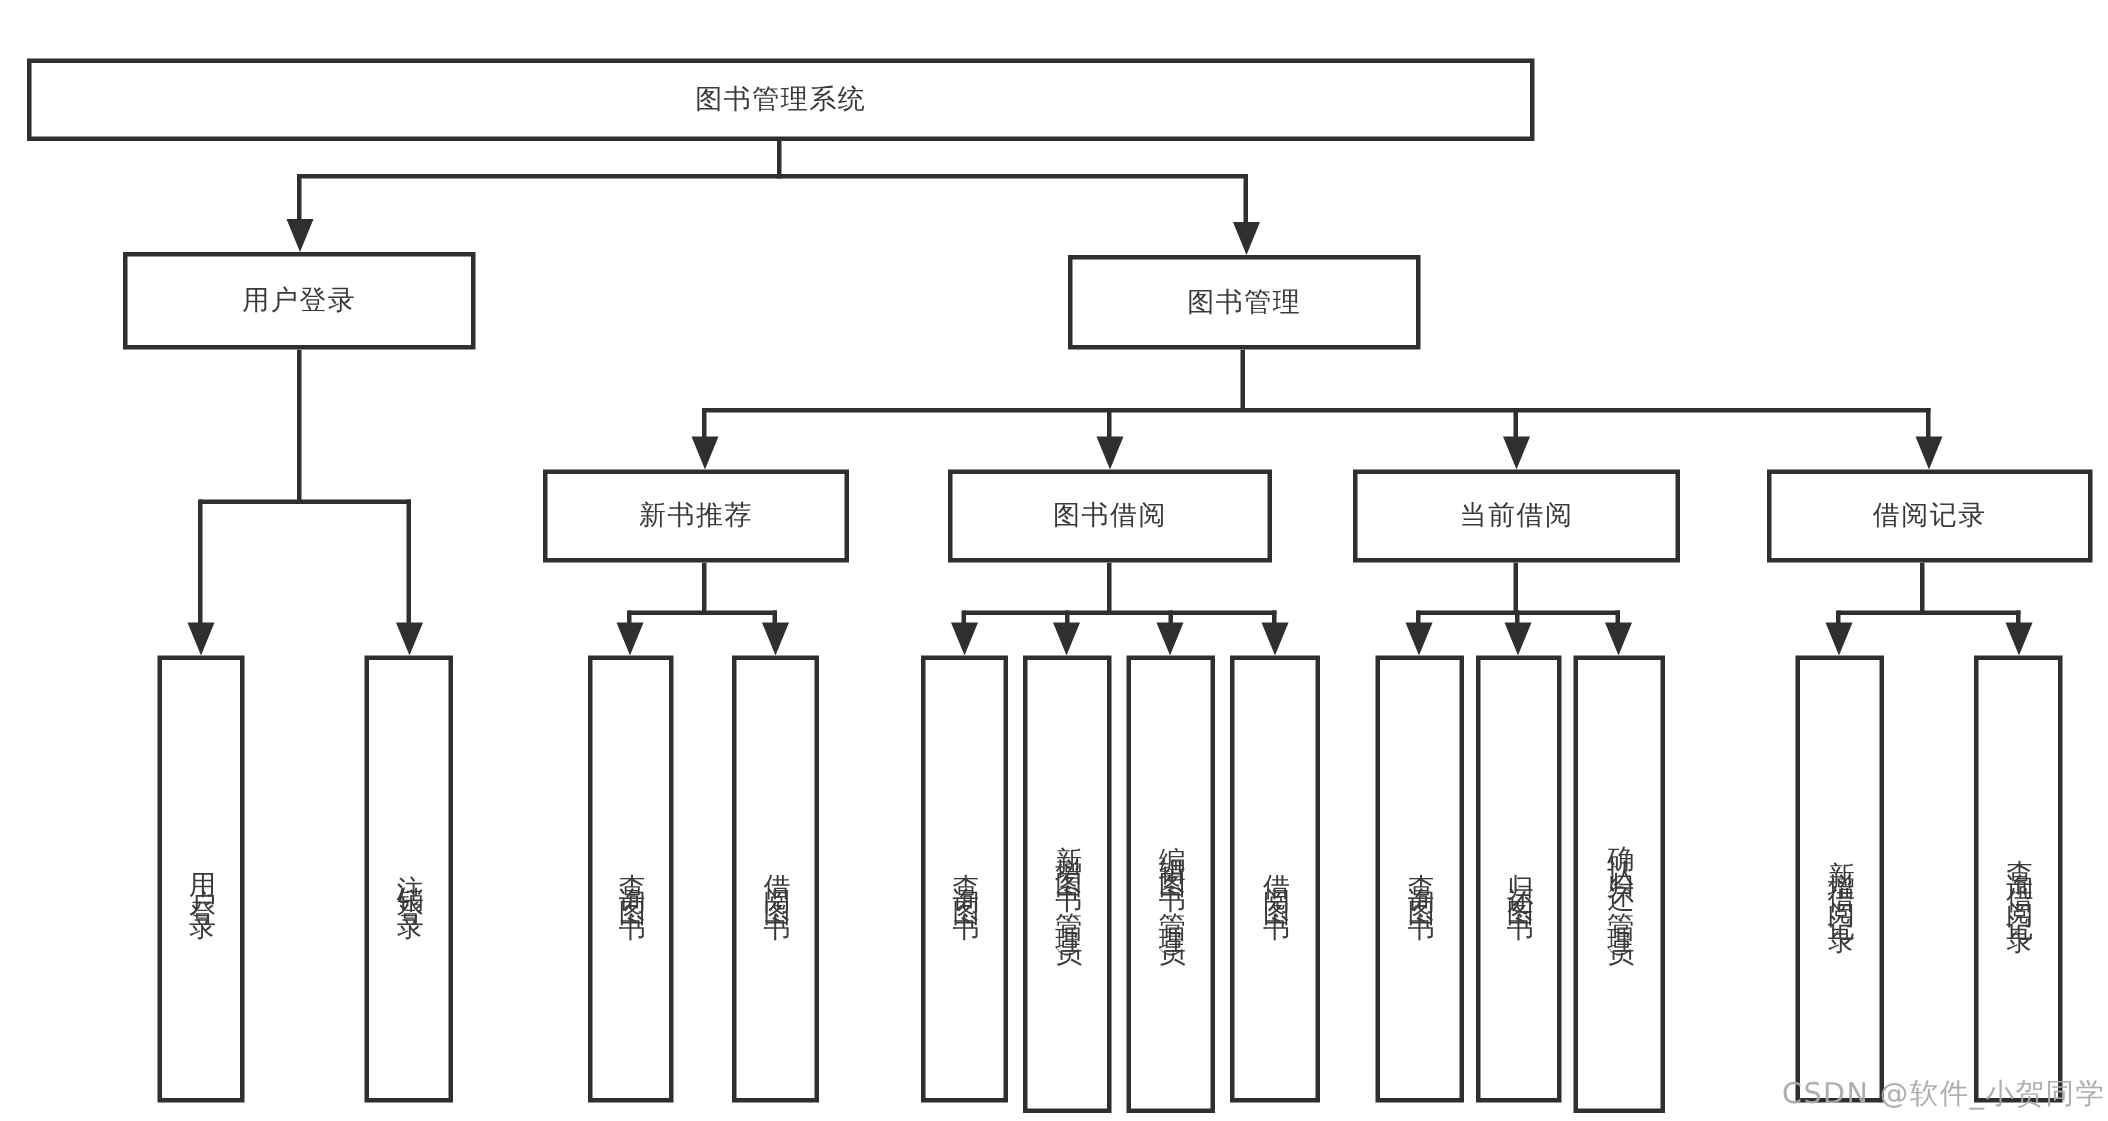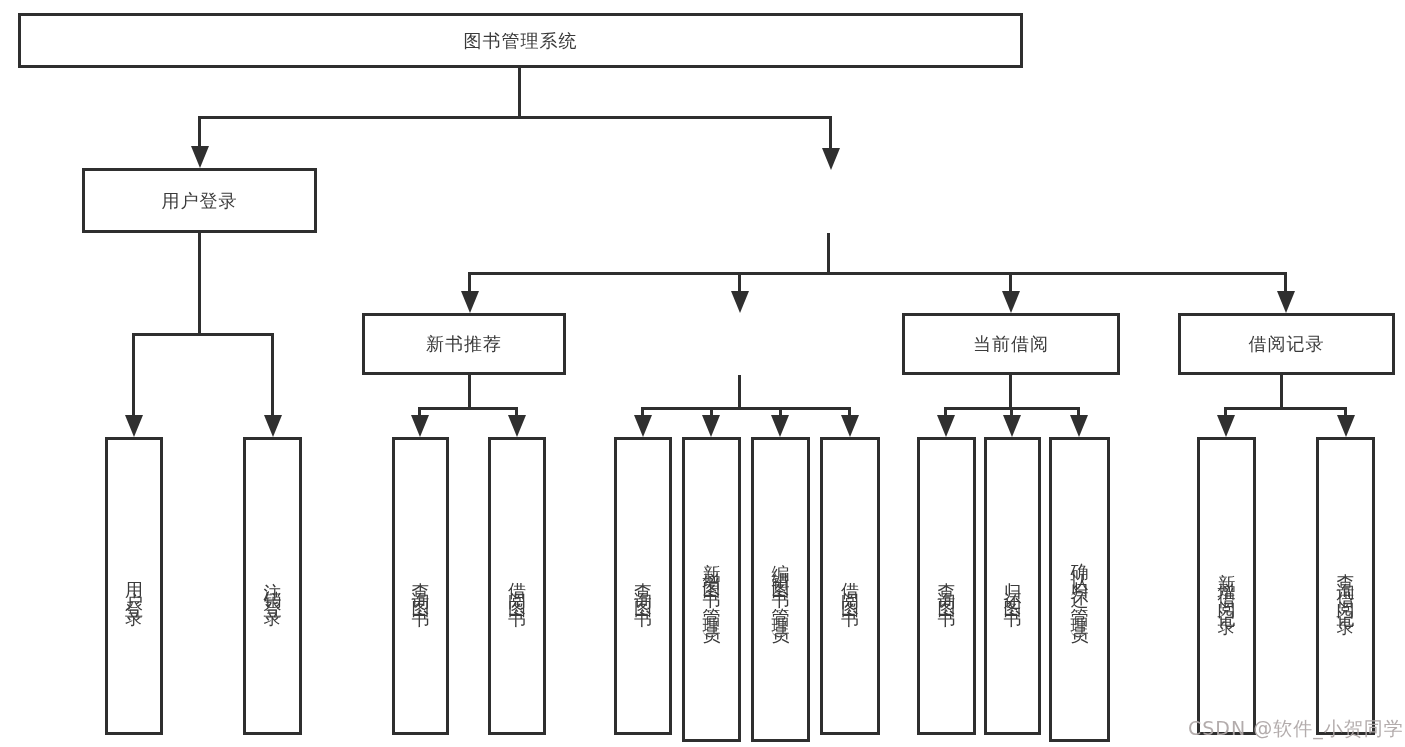--- a/index.html
+++ b/index.html
@@ -8,21 +8,21 @@
     position:relative; width:1405px; height:747px; background:#ffffff;
     font-family:"DejaVu Sans","Liberation Sans",sans-serif; overflow:hidden;
   }
   .box {
     position:absolute; box-sizing:border-box; background:#ffffff;
     border:3px solid var(--line); color:var(--text);
     display:flex; align-items:center; justify-content:center;
     font-size:18px; line-height:1; text-align:center;
   }
   .hbox { letter-spacing:1px; }
-  .lvl1 { border-width:3px; }
+  .lvl1 { border-width:3px;margin-top:26px; }
   .vbox {
     writing-mode:vertical-rl; text-orientation:mixed;
     letter-spacing:9px; font-size:18px;
   }
   .vl { position:absolute; width:3px; background:var(--line); }
   .hl { position:absolute; height:3px; background:var(--line); }
   .arr {
     position:absolute; width:0; height:0;
     border-left:9px solid transparent; border-right:9px solid transparent;
     border-top:22px solid var(--line);
@@ -110,23 +110,29 @@
     <div class="arr" style="left:1337px;top:415px;"></div>
   </div>
 
   <div class="box hbox lvl1" style="left:18px;top:13px;width:1005px;height:55px;">
     <span>图书管理系统</span>
   </div>
 
   <div class="box hbox" style="left:82px;top:168px;width:235px;height:65px;">
     <span>用户登录</span>
   </div>
+  <div class="box hbox" style="left:712px;top:170px;width:235px;height:63px;">
+    <span>图书管理</span>
+  </div>
 
   <div class="box hbox" style="left:362px;top:313px;width:204px;height:62px;">
     <span>新书推荐</span>
+  </div>
+  <div class="box hbox" style="left:632px;top:313px;width:216px;height:62px;">
+    <span>图书借阅</span>
   </div>
   <div class="box hbox" style="left:902px;top:313px;width:218px;height:62px;justify-content:center;">
     <span>当前借阅</span>
   </div>
   <div class="box hbox" style="left:1178px;top:313px;width:217px;height:62px;align-items:center;">
     <span>借阅记录</span>
   </div>
 
   <div class="box vbox" style="left:105px;top:437px;width:58px;height:298px;">
     <span>用户登录</span>

